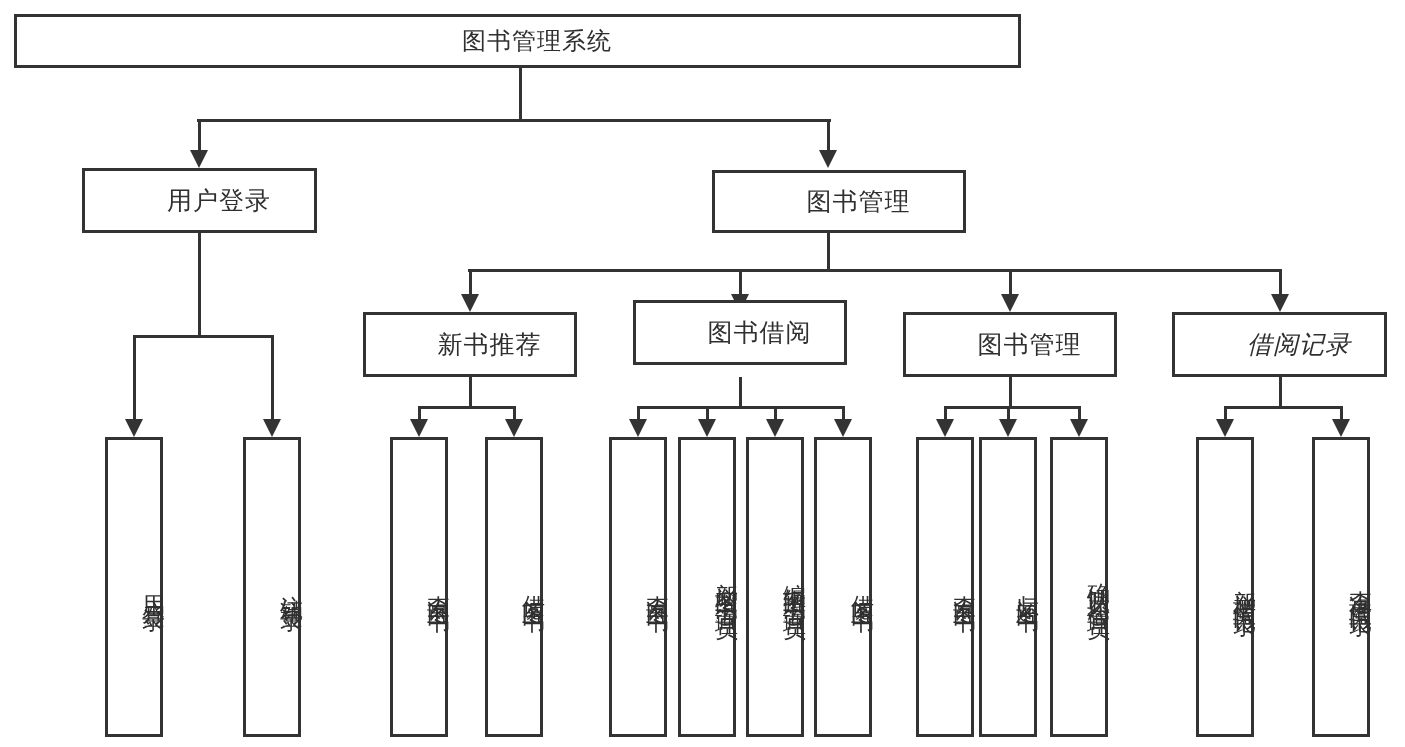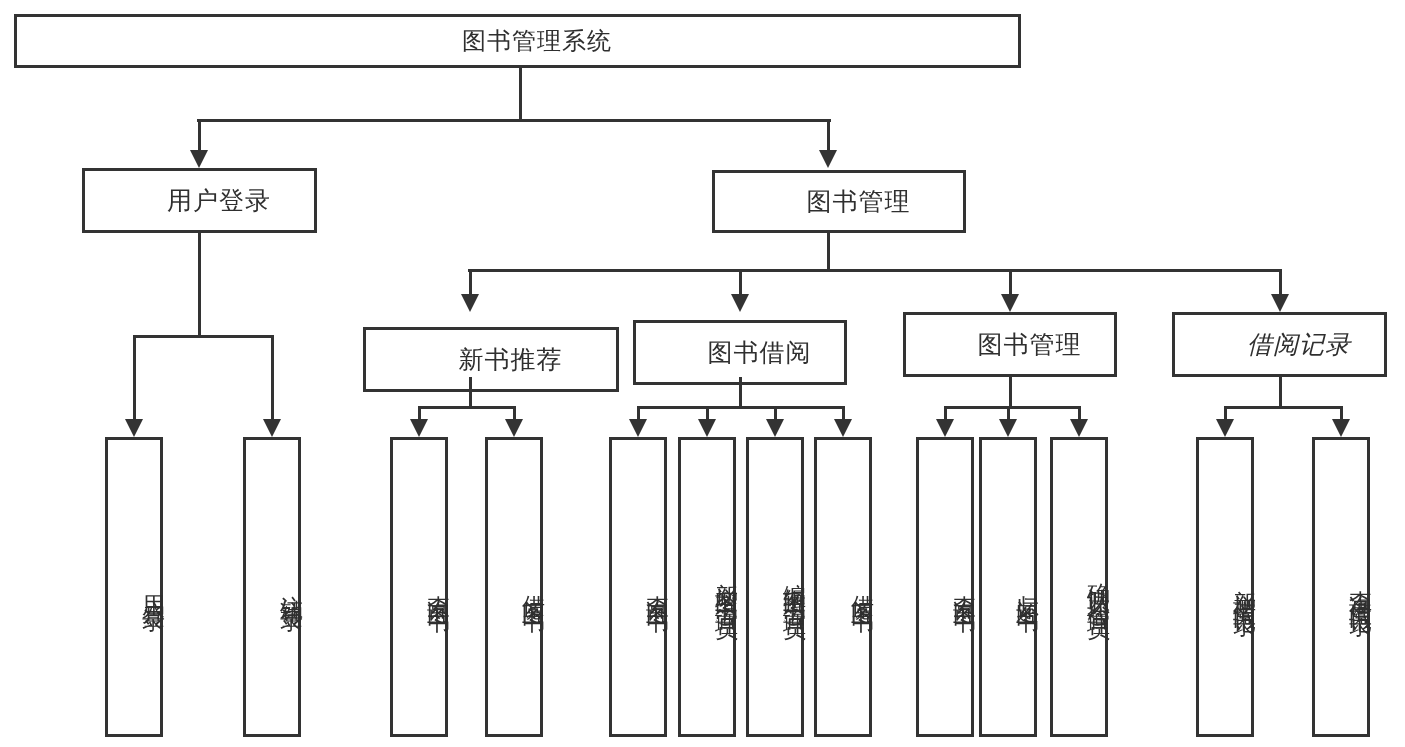--- a/index.html
+++ b/index.html
@@ -98,24 +98,24 @@
   <div class="hl" style="left:468px; top:269px; width:813px;"></div>
   <div class="vl" style="left:469px; top:269px; height:27px;"></div>
   <div class="ah" style="left:461px; top:294px;"></div>
   <div class="vl" style="left:739px; top:269px; height:27px;"></div>
   <div class="ah" style="left:731px; top:294px;"></div>
   <div class="vl" style="left:1009px; top:269px; height:27px;"></div>
   <div class="ah" style="left:1001px; top:294px;"></div>
   <div class="vl" style="left:1279px; top:269px; height:27px;"></div>
   <div class="ah" style="left:1271px; top:294px;"></div>
 
-  <div class="box box-h" style="left:363px; top:312px; width:256px; height:65px;margin-top:15px;">
+  <div class="box box-h" style="left:363px; top:312px; width:214px; height:65px;">
     <span>新书推荐</span>
   </div>
-  <div class="box box-h" style="left:633px; top:320px; width:214px; height:65px;">
+  <div class="box box-h" style="left:633px; top:300px; width:214px; height:65px;">
     <span>图书借阅</span>
   </div>
   <div class="box box-h" style="left:903px; top:312px; width:214px; height:65px;">
     <span>图书管理</span>
   </div>
   <div class="box box-h" style="left:1172px; top:312px; width:215px; height:65px;font-style:italic;">
     <span>借阅记录</span>
   </div>
 
   <div class="vl" style="left:469px; top:377px; height:32px;"></div>

